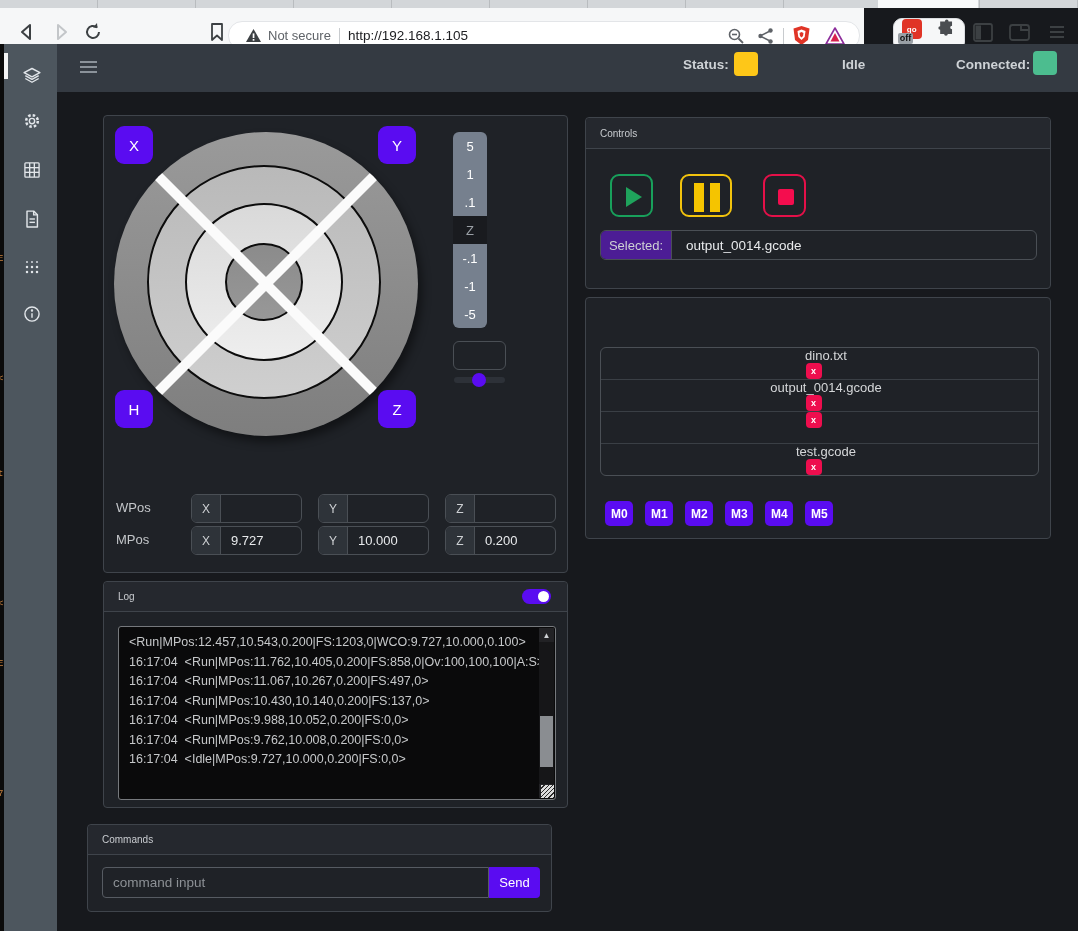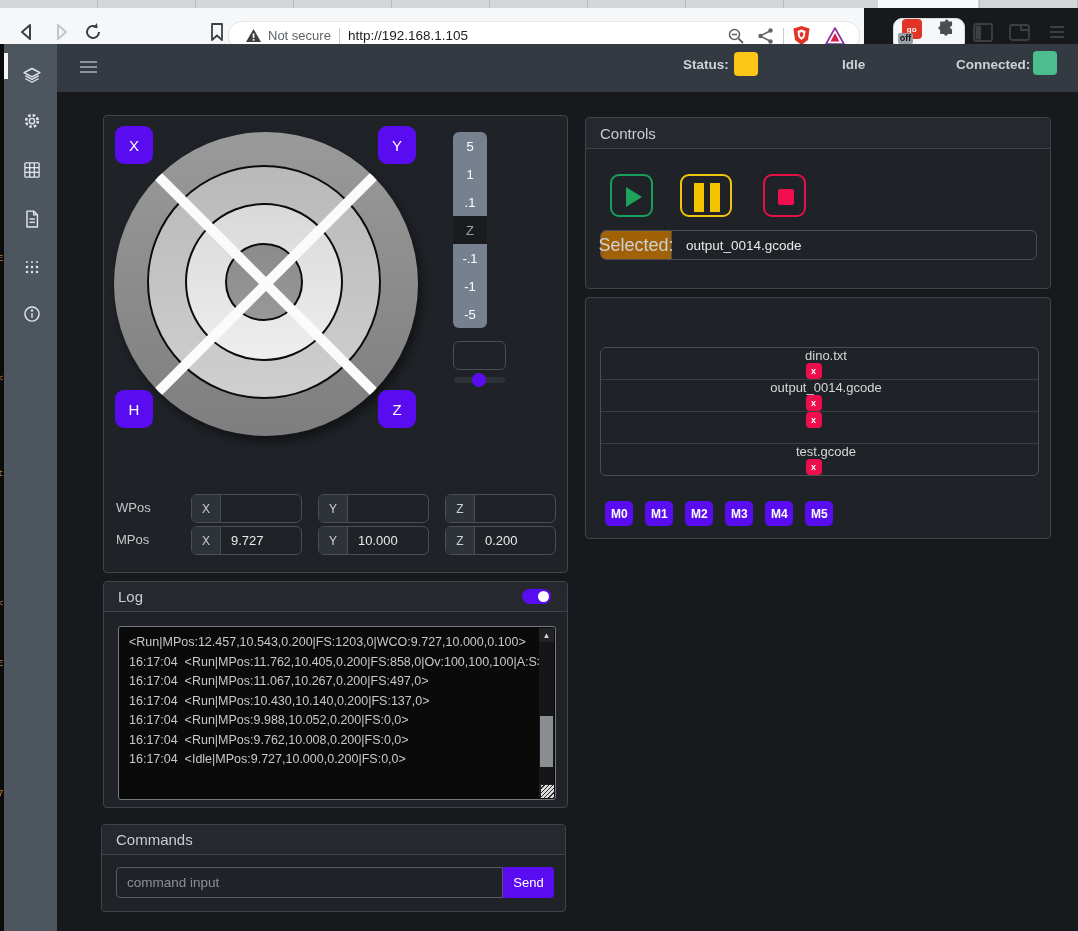--- a/index.html
+++ b/index.html
@@ -32,21 +32,21 @@
   
   .appbar{position:absolute;left:57px;top:44px;width:1021px;height:48px;background:#343a42;}
   .burger{position:absolute;left:80px;top:61px;width:17px;height:12px;}
   .burger i{display:block;height:2px;background:#8b929a;margin-bottom:3px;}
   .statlabel{position:absolute;top:57px;color:#ced2d6;font-size:13.5px;font-weight:bold;}
   .swatch{position:absolute;width:24px;height:24px;border-radius:4px;}
   
   .card{position:absolute;background:#1f2227;border:1px solid #3f444b;border-radius:4px;}
   .card-h{position:absolute;left:0;top:0;right:0;background:#25282e;border-bottom:1px solid #3f444b;
     border-radius:4px 4px 0 0;display:flex;align-items:center;}
-  .card-title{color:#c9ccd0;font-size:15px;margin-left:14px;}
+  .card-title{color:#c9ccd0;font-size:10px;margin-left:14px;}
   
   .wheel{position:absolute;left:10px;top:16px;width:304px;height:304px;border-radius:50%;overflow:hidden;
     background:linear-gradient(180deg,#9a9a9a,#7e7e7e);box-shadow:4px 6px 10px rgba(0,0,0,.45);}
   .ring{position:absolute;border-radius:50%;border:2px solid #0c0c0c;}
   .ring2{left:33px;top:33px;width:230px;height:230px;background:linear-gradient(180deg,#b9b9b9,#cfcfcf);}
   .ring3{left:71px;top:71px;width:154px;height:154px;background:linear-gradient(180deg,#d9d9d9,#eeeeee);}
   .hub{left:111px;top:111px;width:74px;height:74px;background:linear-gradient(180deg,#8b8b8b,#989898);}
   .xbar{position:absolute;left:-6px;top:147px;width:316px;height:10px;background:#fbfbfb;}
   .axisbtn{position:absolute;width:38px;height:38px;border:none;border-radius:9px;background:#5a0cf1;
     color:#fff;font-size:15px;font-family:inherit;cursor:pointer;}
@@ -87,21 +87,21 @@
   
   .ctlbtn{position:absolute;top:56px;height:43px;background:transparent;border-radius:9px;cursor:pointer;}
   .play{left:24px;width:43px;border:2px solid #18a05b;}
   .play i{position:absolute;left:14px;top:11px;border-left:16px solid #1fa35c;border-top:10px solid transparent;border-bottom:10px solid transparent;}
   .pause{left:94px;width:52px;border:2px solid #f2c30d;}
   .pause i{position:absolute;top:7px;width:10px;height:29px;background:#f5c400;}
   .stop{left:177px;width:43px;border:2px solid #e51049;}
   .stop i{position:absolute;left:13px;top:13px;width:16px;height:16px;background:#f40d4e;border-radius:2px;}
   .selgroup{position:absolute;left:14px;top:112px;width:437px;height:30px;border:1px solid #4a4f55;
     border-radius:6px;display:flex;box-sizing:border-box;}
-  .selprefix{width:70px;background:#a16207;border-right:1px solid #4a4f55;color:#ced1d4;font-size:18px;
+  .selprefix{width:70px;background:#4c1d95;border-right:1px solid #4a4f55;color:#ced1d4;font-size:13px;
     display:flex;align-items:center;justify-content:center;border-radius:5px 0 0 5px;}
   .selval{flex:1;display:flex;align-items:center;padding-left:14px;color:#e8eaec;font-size:13.5px;}
   
   .uploadbtn{position:absolute;right:12px;top:7px;width:49px;height:22px;background:#878e96;border:none;
     border-radius:4px;color:#fff;font-size:12.5px;font-family:inherit;cursor:pointer;}
   .filelist{position:absolute;left:14px;top:49px;width:437px;border:1px solid #4a4f55;border-radius:6px;overflow:hidden;}
   .frow{height:31px;display:flex;align-items:center;border-bottom:1px solid #3a3f45;cursor:pointer;flex-direction:column;}
   .frow:last-child{border-bottom:none;}
   .frow span{flex:1;color:#d5d7d9;font-size:13px;padding-left:13px;}
   .xbtn{width:16px;height:16px;margin-right:12px;background:#ee0e4e;border:none;border-radius:4px;
@@ -364,21 +364,21 @@
 16:17:04  &lt;Idle|MPos:9.727,10.000,0.200|FS:0,0&gt;</pre>
       <div class="sbar">
         <div class="sarrow" style="top:0">▲</div>
         <div class="sthumb"></div>
         <div class="sarrow" style="bottom:0;color:#8a8d91">▼</div>
       </div>
       <div class="grip"></div>
     </div>
   </div>
 
-  <div class="card" style="left:101px;top:824px;width:463px;height:86px">
+  <div class="card" style="left:87px;top:824px;width:463px;height:86px">
     <div class="card-h" style="height:29px">
       <span class="card-title">Commands</span>
     </div>
     <input class="cmdinput" placeholder="command input" style="">
     <button class="sendbtn">Send</button>
   </div>
 
   <div class="card" style="left:585px;top:117px;width:464px;height:170px">
     <div class="card-h" style="height:30px">
       <span class="card-title">Controls</span>

